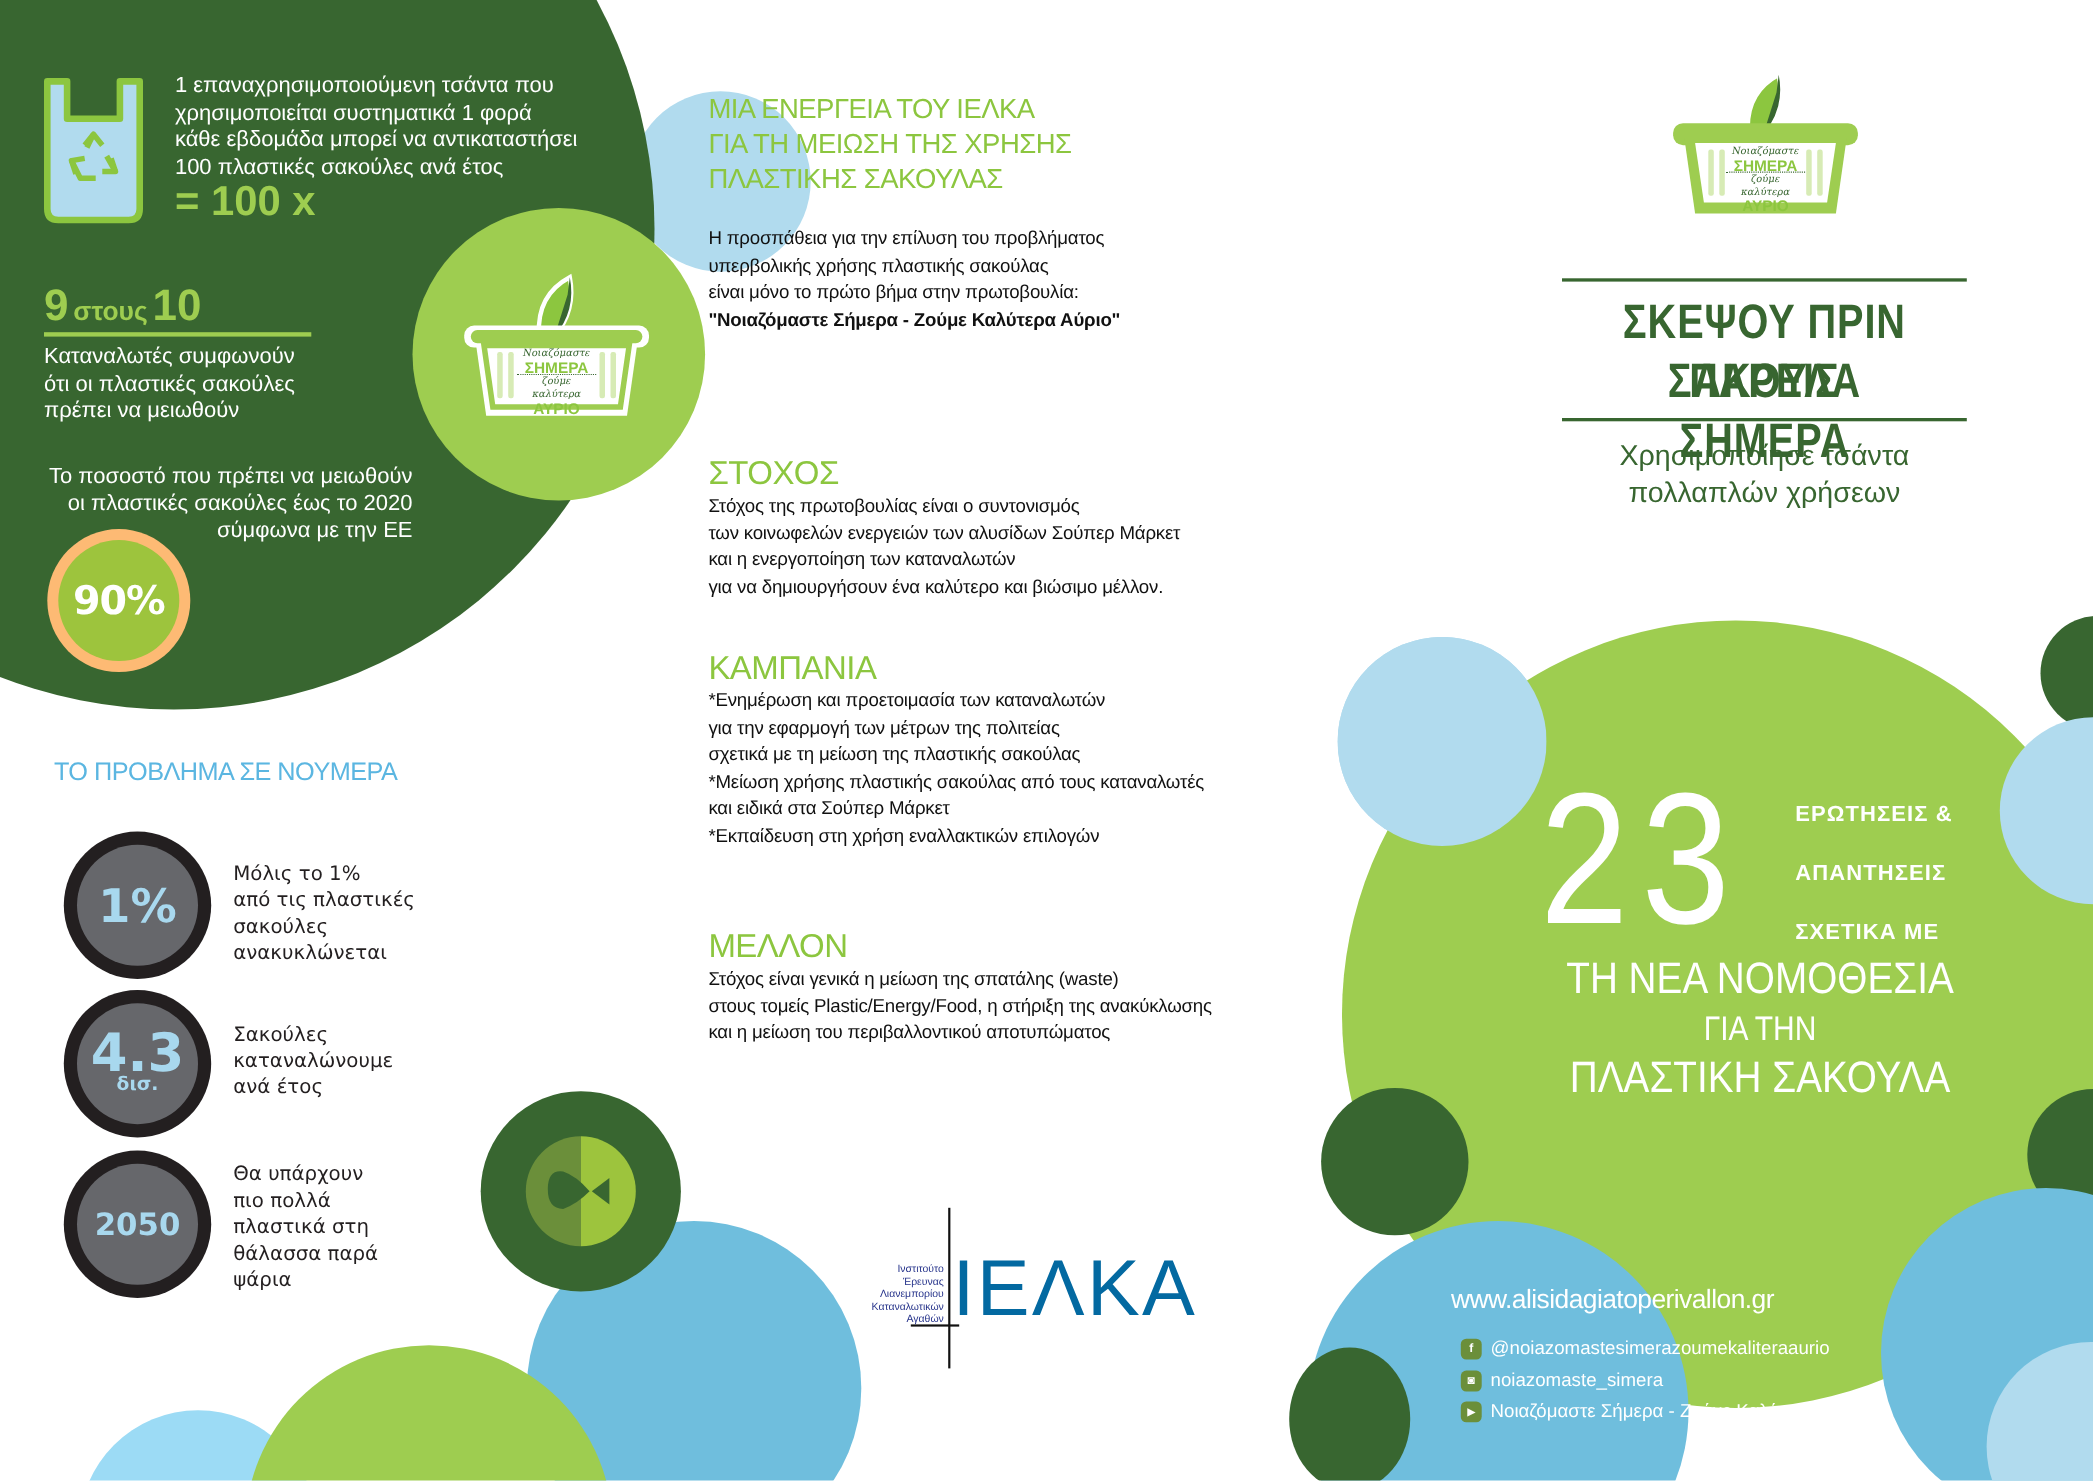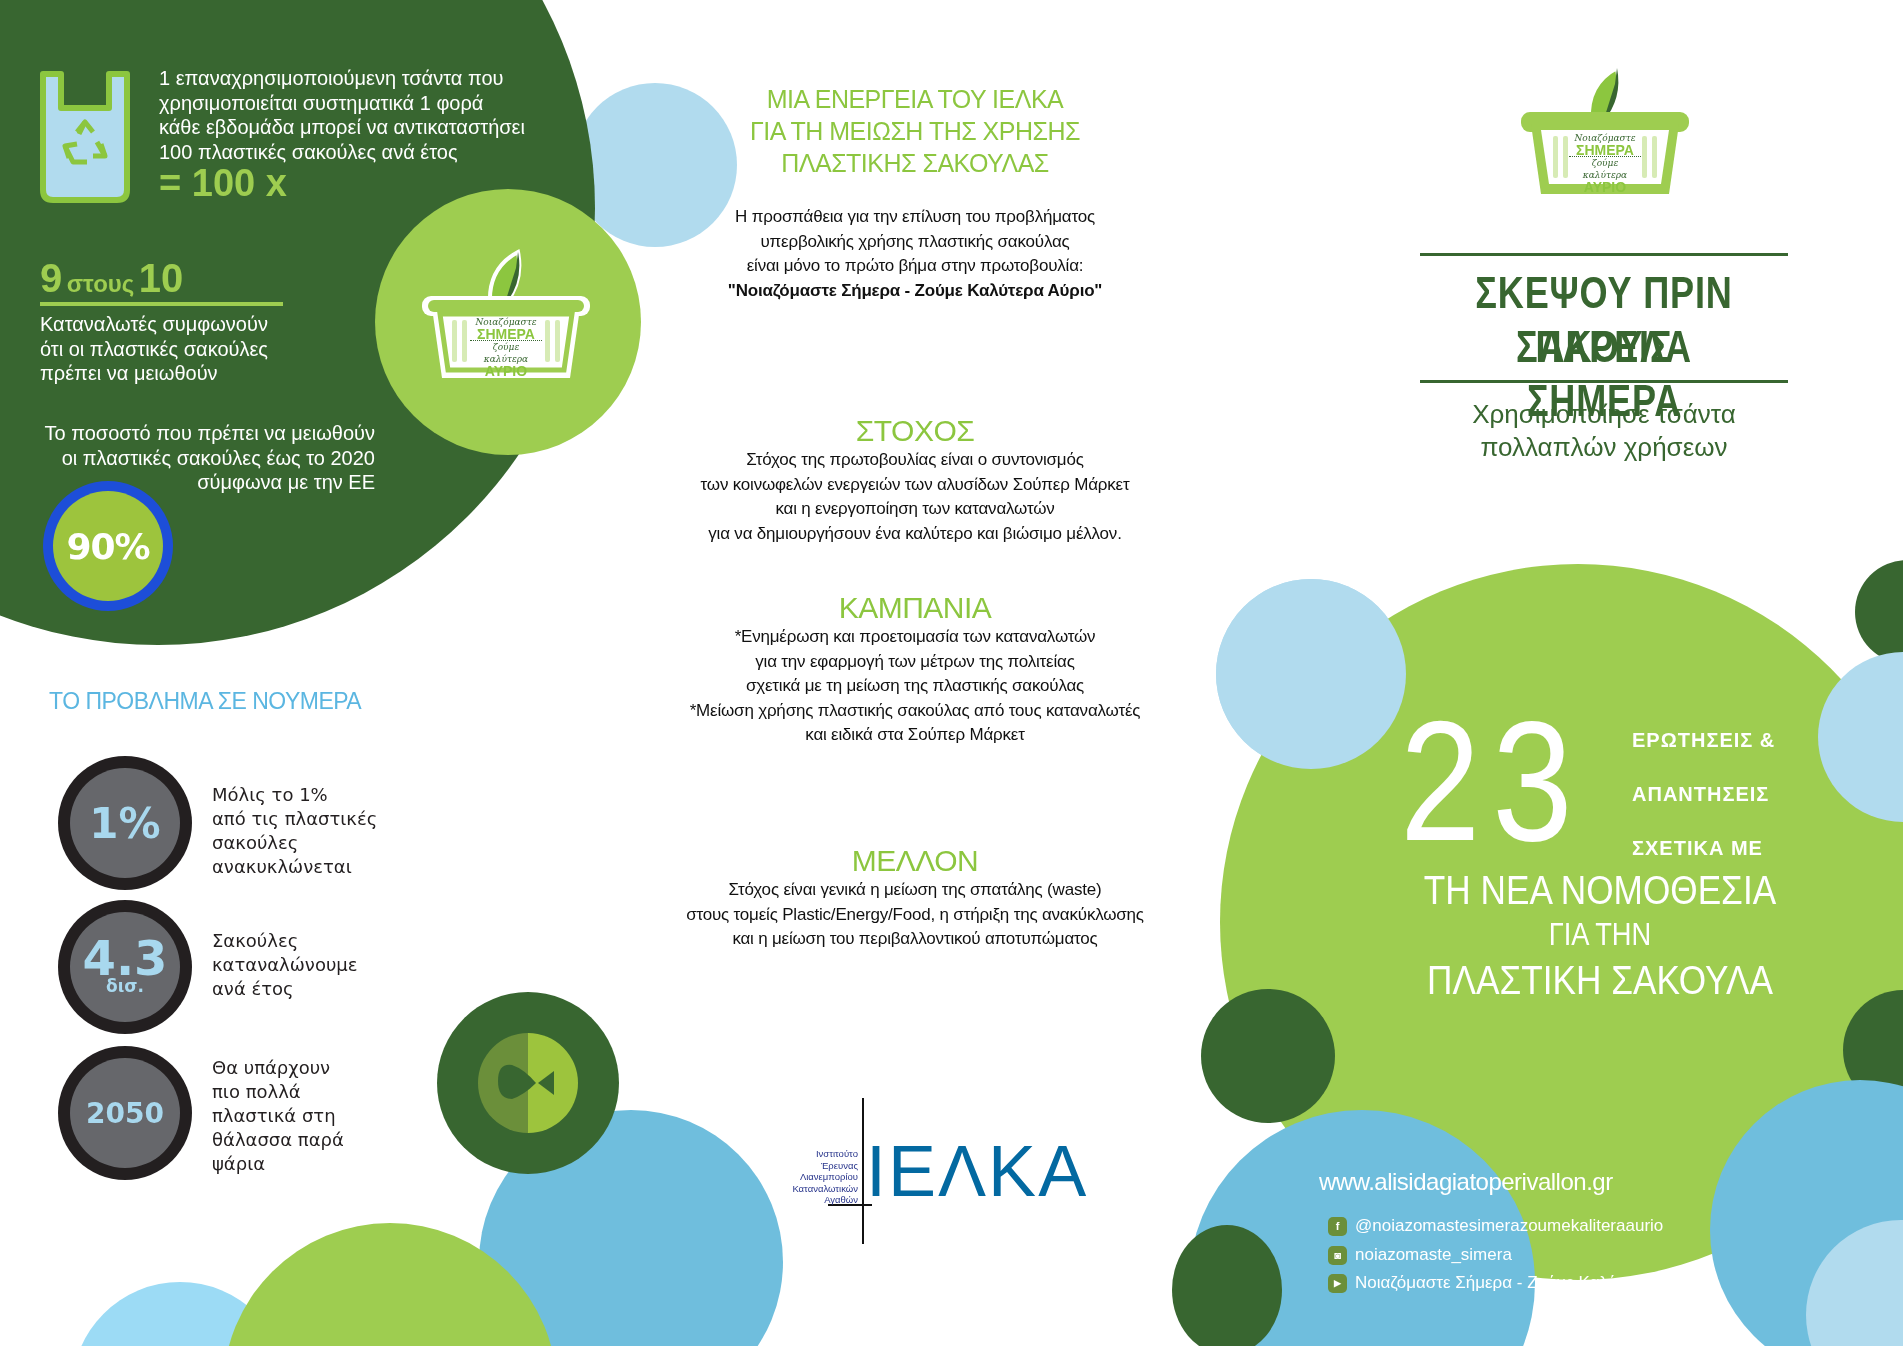--- a/index.html
+++ b/index.html
@@ -5,21 +5,21 @@
   html,body{margin:0;padding:0;}
   body{width:1903px;height:1346px;position:relative;overflow:hidden;background:#ffffff;font-family:"Liberation Sans",sans-serif;}
   .abs{position:absolute;}
   .circle{position:absolute;border-radius:50%;}
   .c-dark{background:#386630;}
   .c-lime{background:#9ecd50;}
   .c-pale{background:#b1dbee;}
   .c-blue{background:#6fbedd;}
   .c-sky{background:#9cdbf5;}
   .wtxt{color:#ffffff;}
-  .center-col{position:absolute;left:615px;width:600px;text-align:center;}
+  .center-col{position:absolute;left:644px;width:600px;}
   .sec-title{color:#8cc63f;font-size:30px;line-height:34px;letter-spacing:-0.5px;}
   .sec-line{color:#111;font-size:17px;line-height:24.5px;letter-spacing:-0.2px;}
   .stat-ring{position:absolute;width:134px;height:134px;border-radius:50%;background:#231f20;}
   .stat-inner{position:absolute;left:12px;top:12px;width:110px;height:110px;border-radius:50%;background:#66676b;display:flex;flex-direction:column;align-items:center;justify-content:center;color:#a8d8ee;font-family:"DejaVu Sans",sans-serif;font-weight:bold;}
   .stat-text{position:absolute;left:212px;font-family:"DejaVu Sans",sans-serif;font-size:18px;line-height:24px;color:#231f20;}
   .rt-title{position:absolute;left:1420px;width:368px;text-align:center;color:#386630;font-weight:bold;font-size:44px;line-height:54px;letter-spacing:1px;transform:scaleX(0.82);transform-origin:center;}
   .social-row{position:absolute;left:1328px;display:flex;align-items:center;gap:8px;color:#fff;font-size:17px;}
   .social-icon{width:19px;height:19px;border-radius:5px;background:#6b8f3a;display:flex;align-items:center;justify-content:center;font-size:11px;font-weight:bold;color:#fff;}
   .logo-basket{position:absolute;}
 </style>
@@ -76,21 +76,21 @@
 <div class="abs wtxt" style="left:40px;top:312px;font-size:20px;line-height:24.5px;">
   <div>Καταναλωτές συμφωνούν</div>
   <div>ότι οι πλαστικές σακούλες</div>
   <div>πρέπει να μειωθούν</div>
 </div>
 <div class="abs wtxt" style="left:20px;width:355px;top:421px;font-size:20px;line-height:24.5px;text-align:right;">
   <div>Το ποσοστό που πρέπει να μειωθούν</div>
   <div>οι πλαστικές σακούλες έως το 2020</div>
   <div>σύμφωνα με την ΕΕ</div>
 </div>
-<div class="circle" style="left:43px;top:481px;width:130px;height:130px;background:#1d4ed8;">
+<div class="circle" style="left:43px;top:481px;width:130px;height:130px;background:#fdba74;">
   <div class="circle" style="left:10px;top:10px;width:110px;height:110px;background:#9dc43d;display:flex;align-items:center;justify-content:center;">
     <span style="color:#fff;font-family:'DejaVu Sans',sans-serif;font-weight:bold;font-size:36px;letter-spacing:-1px;">90%</span>
   </div>
 </div>
 
 <div class="logo-basket" style="left:418px;top:248px;width:176px;height:136px;">
   <svg width="176" height="136" viewBox="0 0 176 136">
     <path d="M72 56 Q70 20 100 4 Q106 34 86 58 Z" fill="#8cc63f" stroke="#fff" stroke-width="4"></path>
     <path d="M100 4 Q106 34 86 58 L98 20 Z" fill="#386630"></path>
     <rect x="4" y="48" width="168" height="20" rx="9" fill="#fff"></rect>
@@ -178,20 +178,21 @@
   <div class="sec-line">για να δημιουργήσουν ένα καλύτερο και βιώσιμο μέλλον.</div>
 </div>
 
 <div class="center-col" style="top:591px;">
   <div class="sec-title">ΚΑΜΠΑΝΙΑ</div>
   <div class="sec-line">*Ενημέρωση και προετοιμασία των καταναλωτών</div>
   <div class="sec-line">για την εφαρμογή των μέτρων της πολιτείας</div>
   <div class="sec-line">σχετικά με τη μείωση της πλαστικής σακούλας</div>
   <div class="sec-line">*Μείωση χρήσης πλαστικής σακούλας από τους καταναλωτές</div>
   <div class="sec-line">και ειδικά στα Σούπερ Μάρκετ</div>
+  <div class="sec-line">*Εκπαίδευση στη χρήση εναλλακτικών επιλογών</div>
 </div>
 
 <div class="center-col" style="top:844px;">
   <div class="sec-title">ΜΕΛΛΟΝ</div>
   <div class="sec-line">Στόχος είναι γενικά η μείωση της σπατάλης (waste)</div>
   <div class="sec-line">στους τομείς Plastic/Energy/Food, η στήριξη της ανακύκλωσης</div>
   <div class="sec-line">και η μείωση του περιβαλλοντικού αποτυπώματος</div>
 </div>
 
 <div class="abs" style="left:770px;top:1098px;width:340px;height:148px;">

